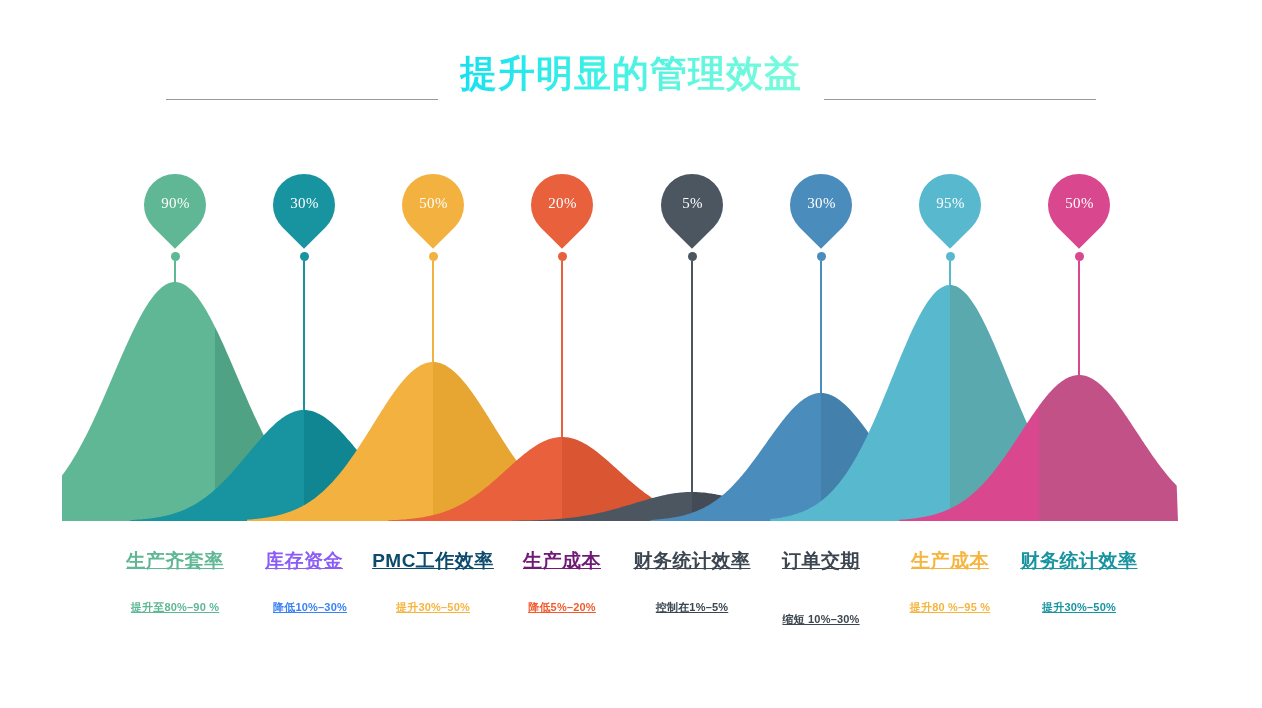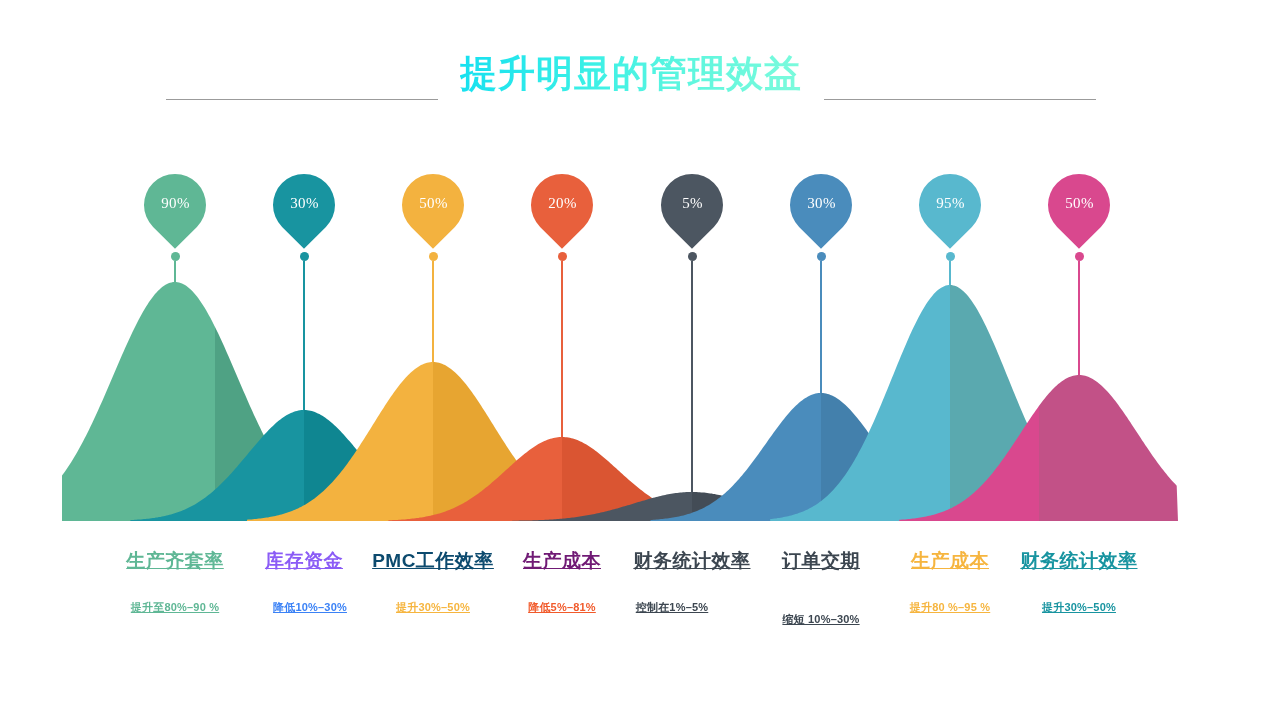--- a/index.html
+++ b/index.html
@@ -246,23 +246,23 @@
       </div>
     </div>
   <div id="labels-layer">
       <div class="col-label cat-name" style="left: 175px; color: rgb(95, 183, 149);">生产齐套率</div>
       <div class="col-label cat-desc" style="left: 175px; color: rgb(95, 183, 149);">提升至80%–90 %</div>
       <div class="col-label cat-name" style="left: 304px; color: #8b5cf6;">库存资金</div>
       <div class="col-label cat-desc" style="left: 310px; color: #3b82f6;">降低10%–30%</div>
       <div class="col-label cat-name" style="left: 433px; color: #0c4a6e;">PMC工作效率</div>
       <div class="col-label cat-desc" style="left: 433px; color: rgb(246, 181, 63);">提升30%–50%</div>
       <div class="col-label cat-name" style="left: 562px; color: #701a75;">生产成本</div>
-      <div class="col-label cat-desc" style="left: 562px; color: rgb(241, 90, 43);">降低5%–81%</div>
+      <div class="col-label cat-desc" style="left: 562px; color: rgb(241, 90, 43);">降低5%–20%</div>
       <div class="col-label cat-name" style="left: 692px; color: rgb(60, 70, 80);">财务统计效率</div>
-      <div class="col-label cat-desc" style="left: 672px; color: rgb(60, 70, 80);">控制在1%–5%</div>
+      <div class="col-label cat-desc" style="left: 692px; color: rgb(60, 70, 80);">控制在1%–5%</div>
       <div class="col-label cat-name" style="left: 821px; color: rgb(60, 70, 80);">订单交期</div>
       <div class="col-label cat-desc" style="left: 821px; color: rgb(60, 70, 80); margin-top: 12px;">缩短 10%–30%</div>
       <div class="col-label cat-name" style="left: 950px; color: rgb(246, 181, 63);">生产成本</div>
       <div class="col-label cat-desc" style="left: 950px; color: rgb(246, 181, 63);">提升80 %–95 %</div>
       <div class="col-label cat-name" style="left: 1079px; color: rgb(24, 148, 160);">财务统计效率</div>
       <div class="col-label cat-desc" style="left: 1079px; color: rgb(24, 148, 160);">提升30%–50%</div>
     </div>
 
 </div>
 

